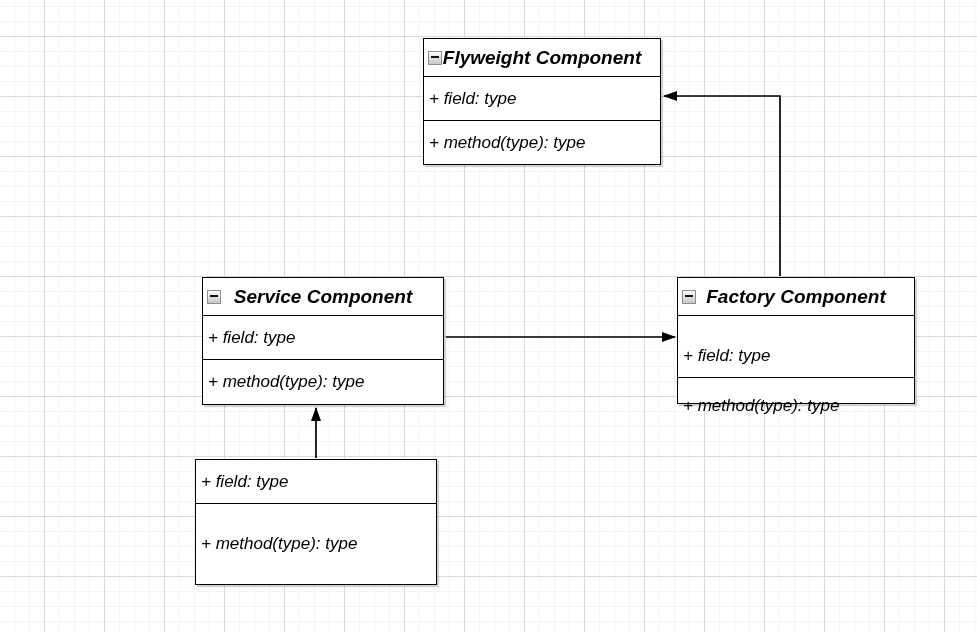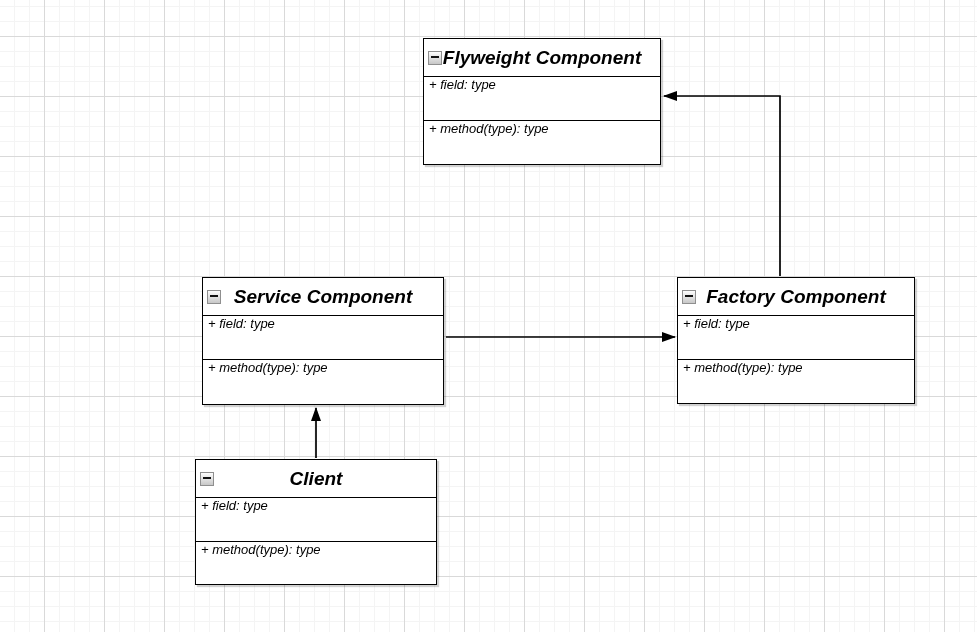--- a/index.html
+++ b/index.html
@@ -79,37 +79,37 @@
     left: 2px;
     right: 2px;
     top: 4px;
     height: 2px;
     background: #111111;
   }
 
   .uml-row {
     box-sizing: border-box;
     display: flex;
-    align-items: flex-start;
+    align-items: center;
     padding-left: 5px;
-    font-size: 13px;
+    font-size: 17px;
     white-space: nowrap;
   }
   .uml-row.field-row {
     flex: 0 0 44px;
     border-bottom: 1.5px solid #000000;
   }
   .uml-row.method-row {
     flex: 1 1 auto;
   }
 
   
   #box-flyweight { left: 423px; top: 38px;  width: 238px; height: 127px; }
   #box-service   { left: 202px; top: 277px; width: 242px; height: 128px; }
-  #box-factory   { left: 677px; top: 277px; width: 238px; height: 127px; }
+  #box-factory   { left: 677px; top: 277px; width: 238px; height: 127px; gap: 18px; }
   #box-client    { left: 195px; top: 459px; width: 242px; height: 126px; }
 </style>
 </head>
 <body>
 
 <div class="canvas">
 
   <svg class="edges-layer" width="977" height="632" viewBox="0 0 977 632" xmlns="http://www.w3.org/2000/svg">
     <defs>
       <marker id="arrowhead" markerUnits="userSpaceOnUse" markerWidth="14" markerHeight="10" refX="13" refY="5" orient="auto">
@@ -154,24 +154,20 @@
     </div>
     <div class="uml-row field-row">
       <span>+ field: type</span>
     </div>
     <div class="uml-row method-row">
       <span>+ method(type): type</span>
     </div>
   </div>
 
   <div class="uml-class" id="box-client">
-    <div class="uml-header">
-      <span class="collapse-btn"></span>
-      <span>Client</span>
-    </div>
     <div class="uml-row field-row">
       <span>+ field: type</span>
     </div>
     <div class="uml-row method-row">
       <span>+ method(type): type</span>
     </div>
   </div>
 
 </div>
 

